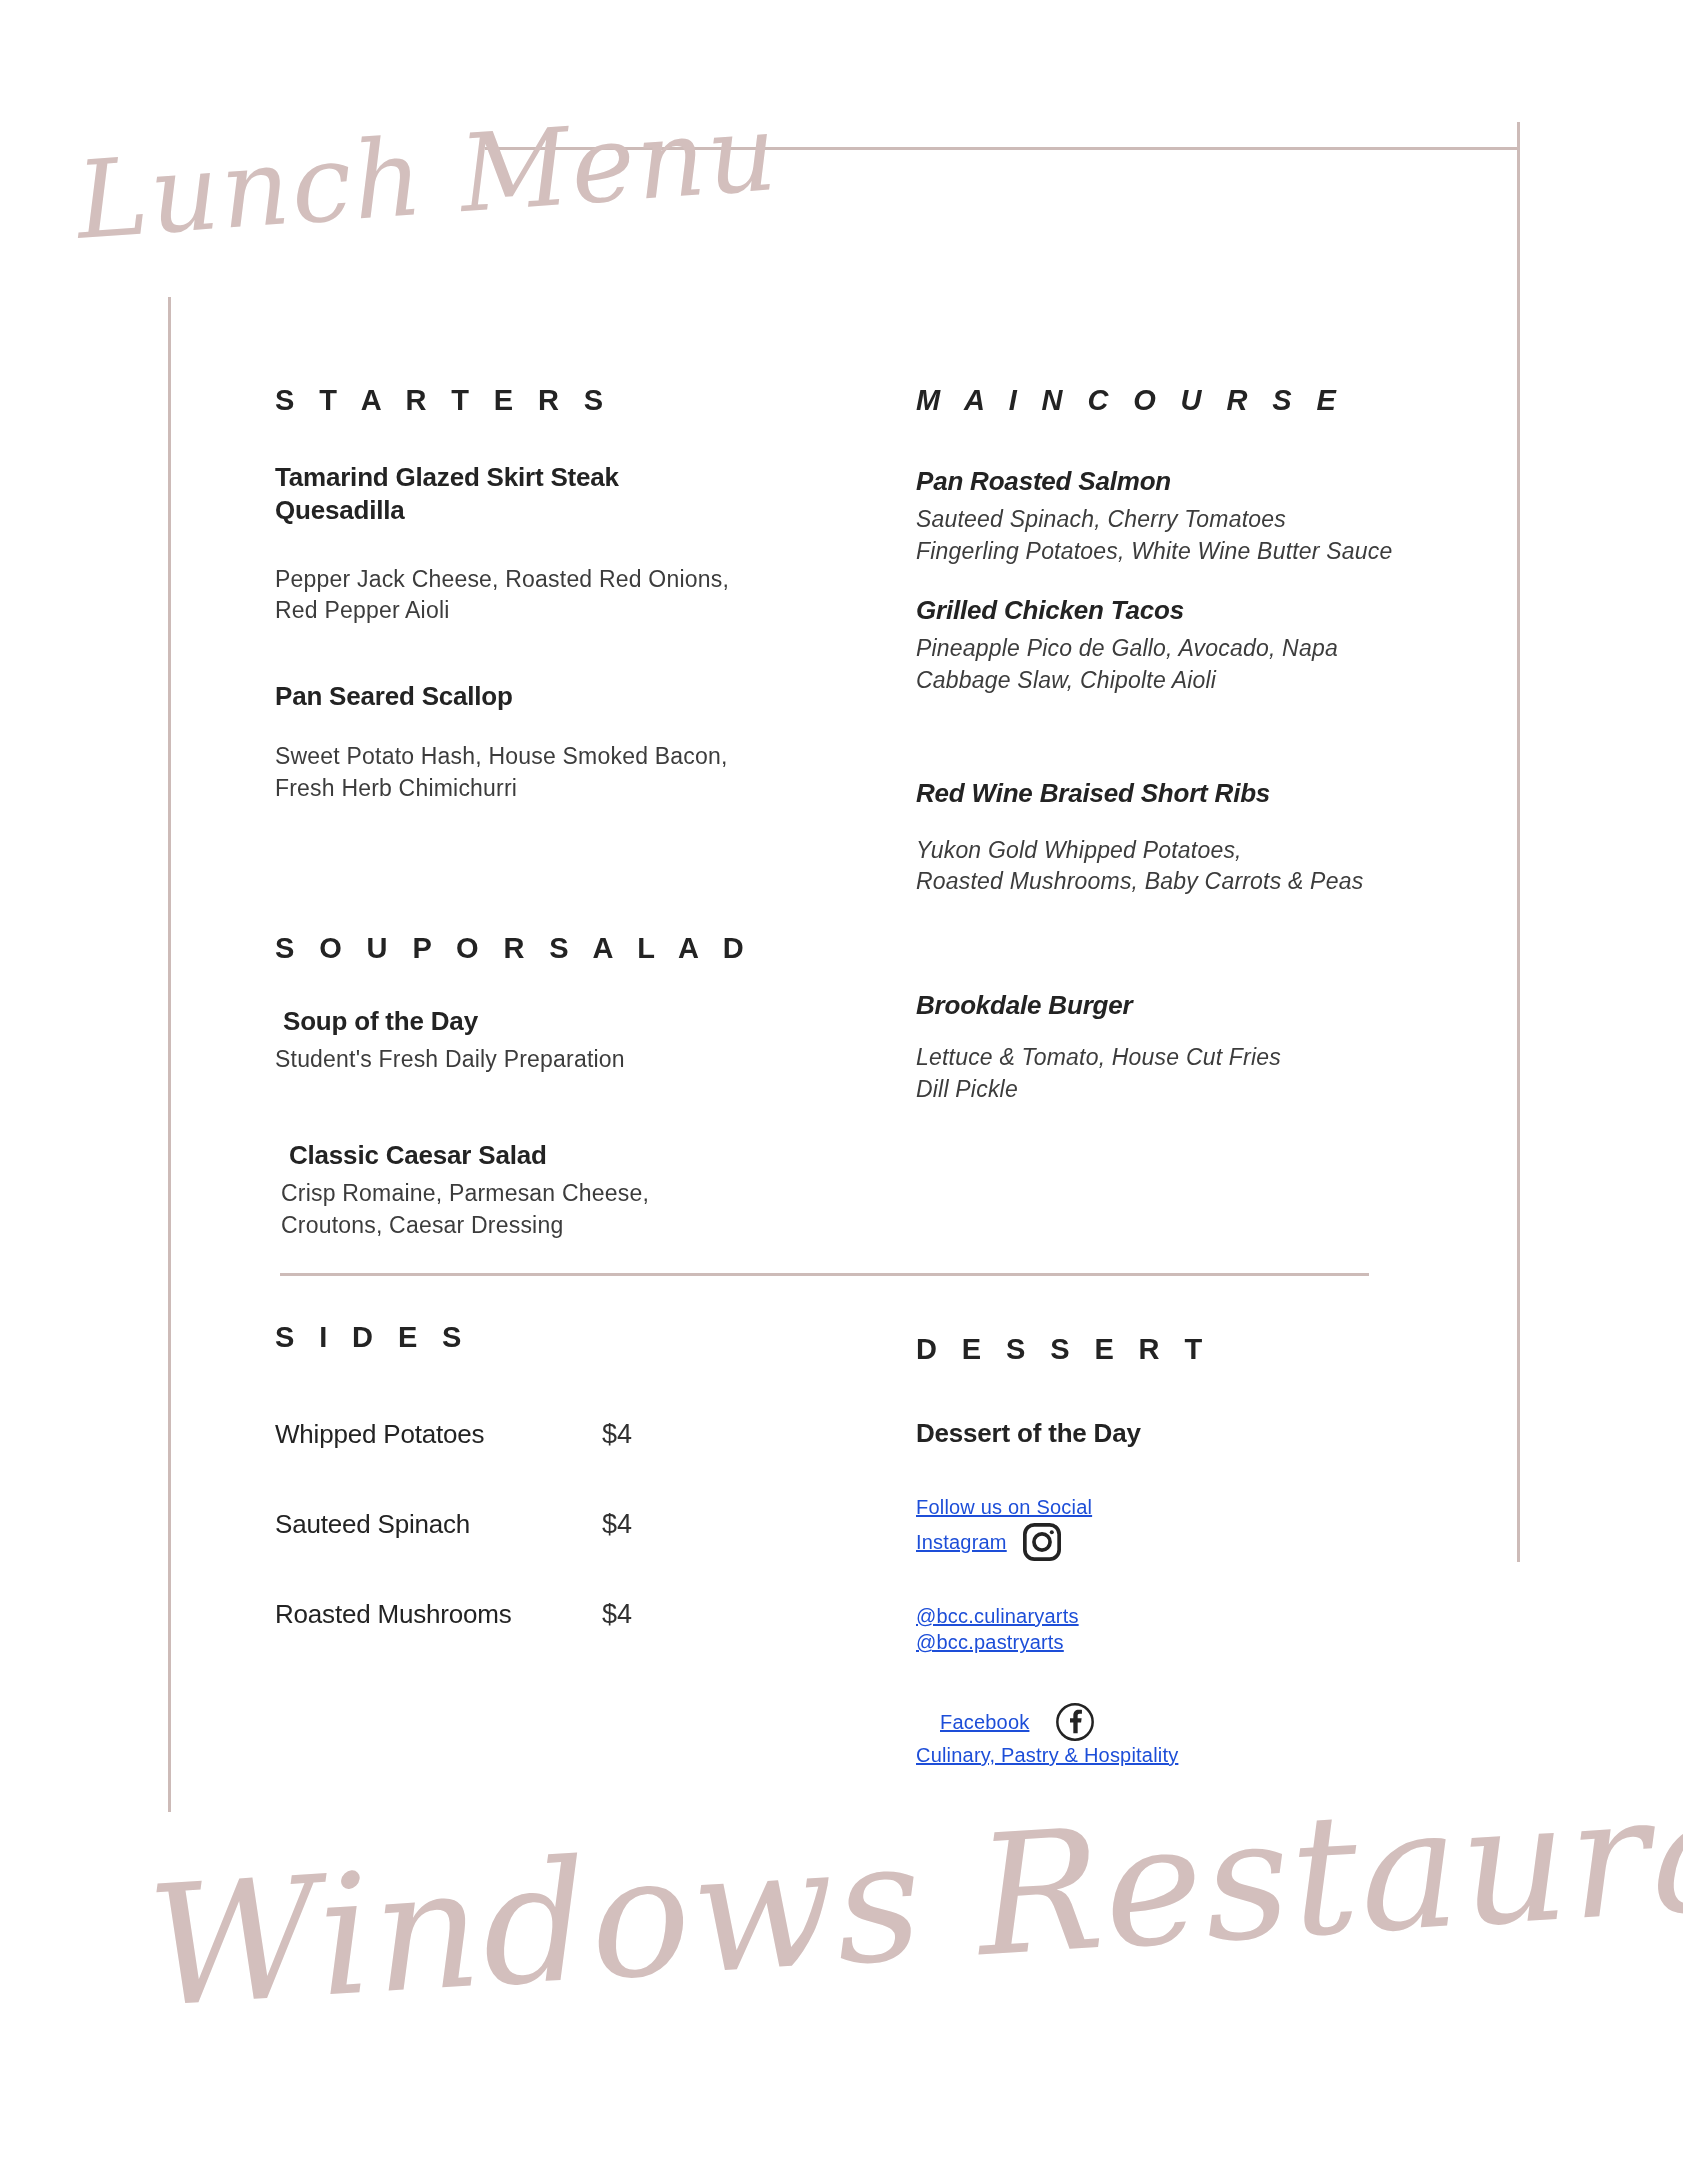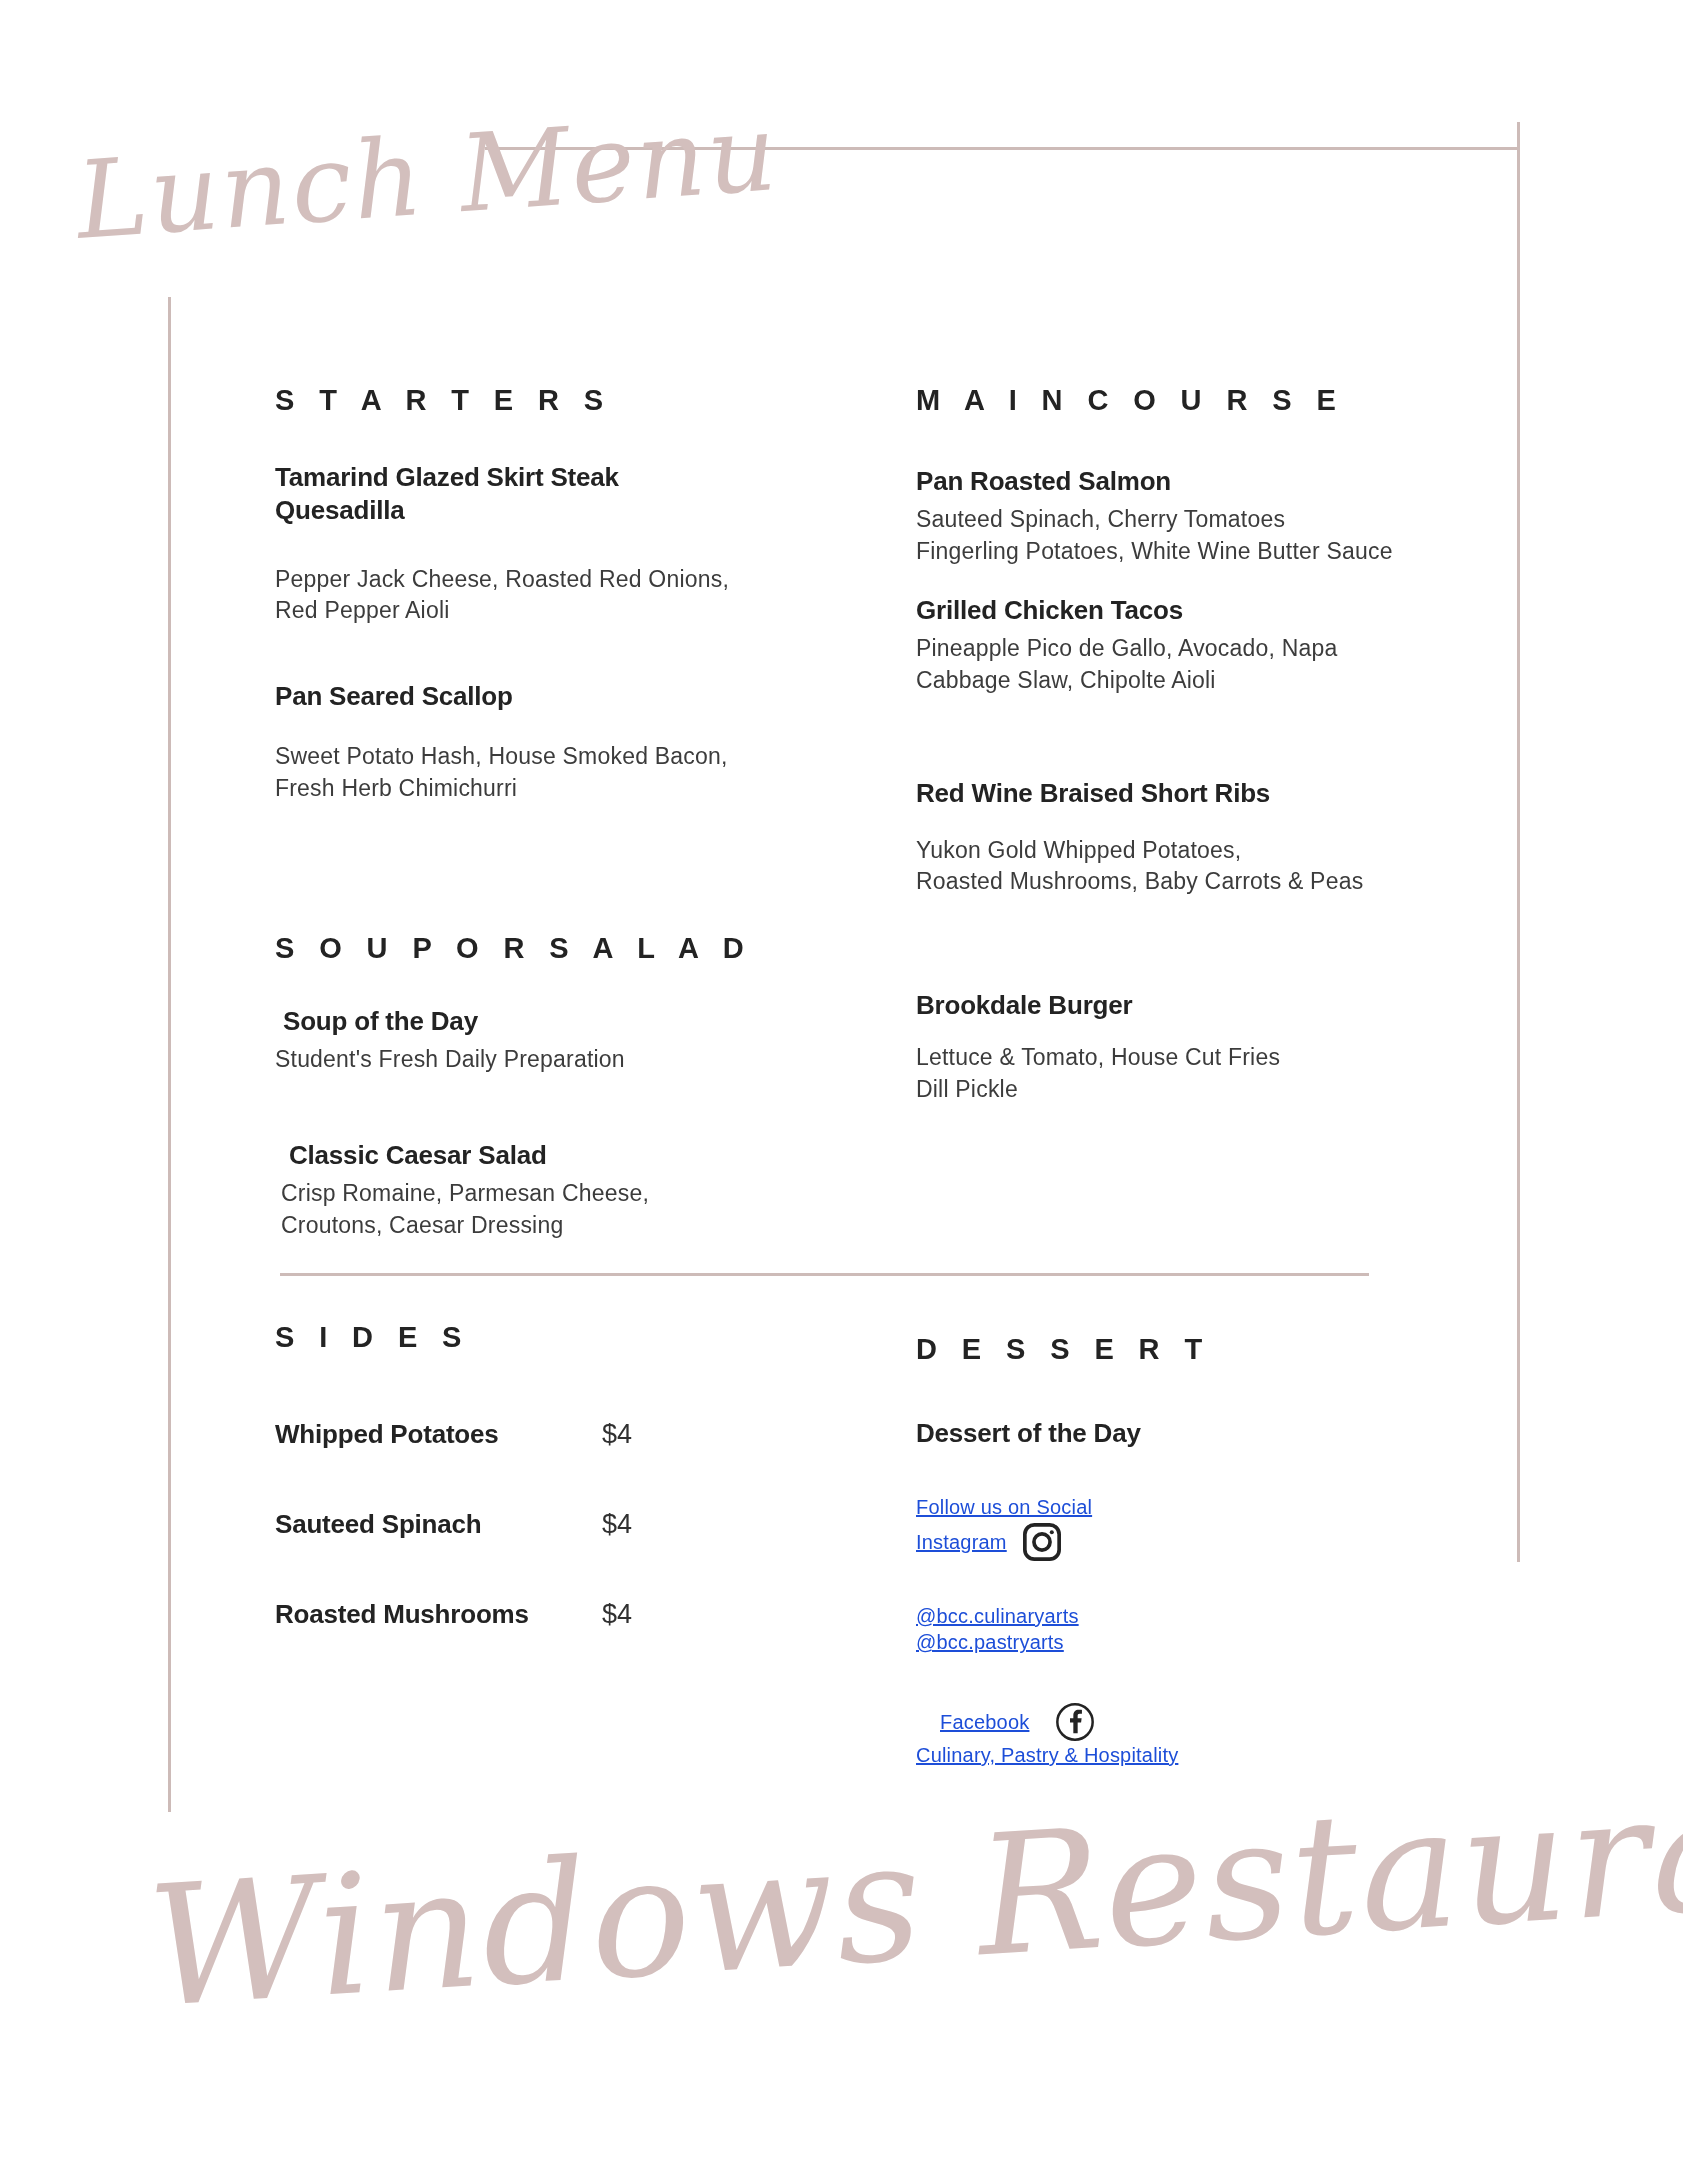--- a/index.html
+++ b/index.html
@@ -77,21 +77,21 @@
 
   
   .content {
     position: absolute;
     left: 0;
     top: 16px;
     width: 1683px;
     height: 2178px;
   }
   .col-left  { position: absolute; left: 275px; top: 368px;  width: 554px; }
-  .col-right { position: absolute; left: 916px; top: 368px;  width: 525px; }
+  .col-right { position: absolute; left: 916px; top: 368px;  width: 525px; font-style: italic; }
   .col-left-b  { position: absolute; left: 275px; top: 1305px; width: 554px; }
   .col-right-b { position: absolute; left: 916px; top: 1317px; width: 554px; }
 
   .section-head {
     font-family: "Liberation Sans", sans-serif;
     font-weight: bold;
     font-size: 29px;
     letter-spacing: 8.4px;
     color: #232323;
     margin: 0 0 44px 0;
@@ -120,21 +120,21 @@
   .item-desc.tight { margin-top: 6px; }
 
   
   .side-row {
     display: flex;
     align-items: baseline;
     margin-bottom: 59px;
   }
   .side-name {
     font-family: "Liberation Sans", sans-serif;
-    font-weight: bold;
+    font-weight: normal;
     font-size: 26px;
     color: #232323;
     width: 327px;
     letter-spacing: -0.2px;
   }
   .side-price {
     font-family: "Liberation Sans", sans-serif;
     font-weight: 300;
     font-size: 27px;
     color: #303030;

